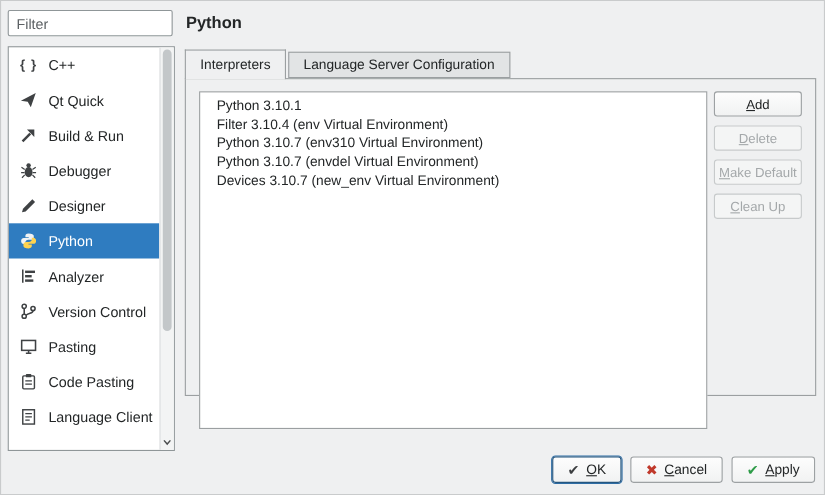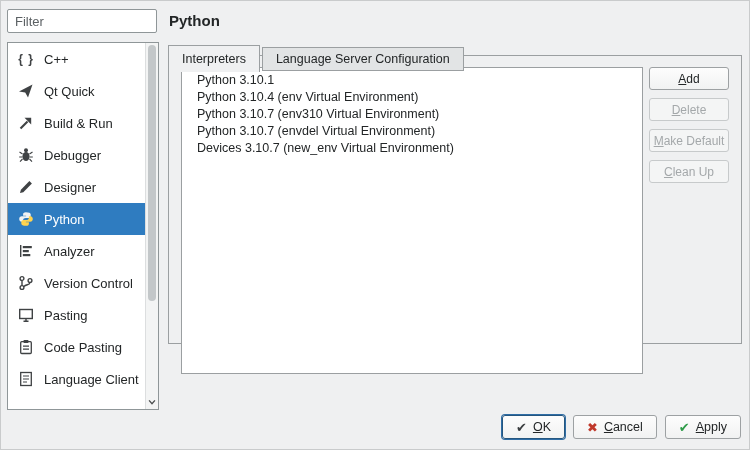--- a/index.html
+++ b/index.html
@@ -103,21 +103,21 @@
   }
   .tab.active {
     height: 27px; line-height: 26px;
     margin-bottom: -1px;
     background: #eff0f1;
     border-bottom: none;
     margin-top: 24px;
   }
 
   .panel {
-    position: absolute; left: 168px; top: 55px;
+    position: absolute; left: 168px; top: 71px;
     width: 574px; height: 289px;
     box-sizing: border-box;
     background: #eff0f1;
     border: 1px solid #9b9fa1;
     z-index: 1;
   }
 
   .listbox {
     position: absolute; left: 12px; top: 11px;
     width: 462px; height: 307px;
@@ -328,21 +328,21 @@
 
   <div class="tabbar">
     <div class="tab active">Interpreters</div>
     <div class="tab">Language Server Configuration</div>
   </div>
 
   <div class="panel">
 
     <div class="listbox">
       <div class="listrow">Python 3.10.1</div>
-      <div class="listrow">Python 3.10.4 (env Virtual Environment)</div>
+      <div class="listrow">Filter 3.10.4 (env Virtual Environment)</div>
       <div class="listrow">Python 3.10.7 (env310 Virtual Environment)</div>
       <div class="listrow">Python 3.10.7 (envdel Virtual Environment)</div>
       <div class="listrow">Devices 3.10.7 (new_env Virtual Environment)</div>
     </div>
 
     <div class="btncol">
       <button class="btn"><span class="mn">Add</span></button>
       <button class="btn" disabled=""><span class="mn">Delete</span></button>
       <button class="btn" disabled=""><span class="mn">Make Default</span></button>
       <button class="btn" disabled=""><span class="mn">Clean Up</span></button>

